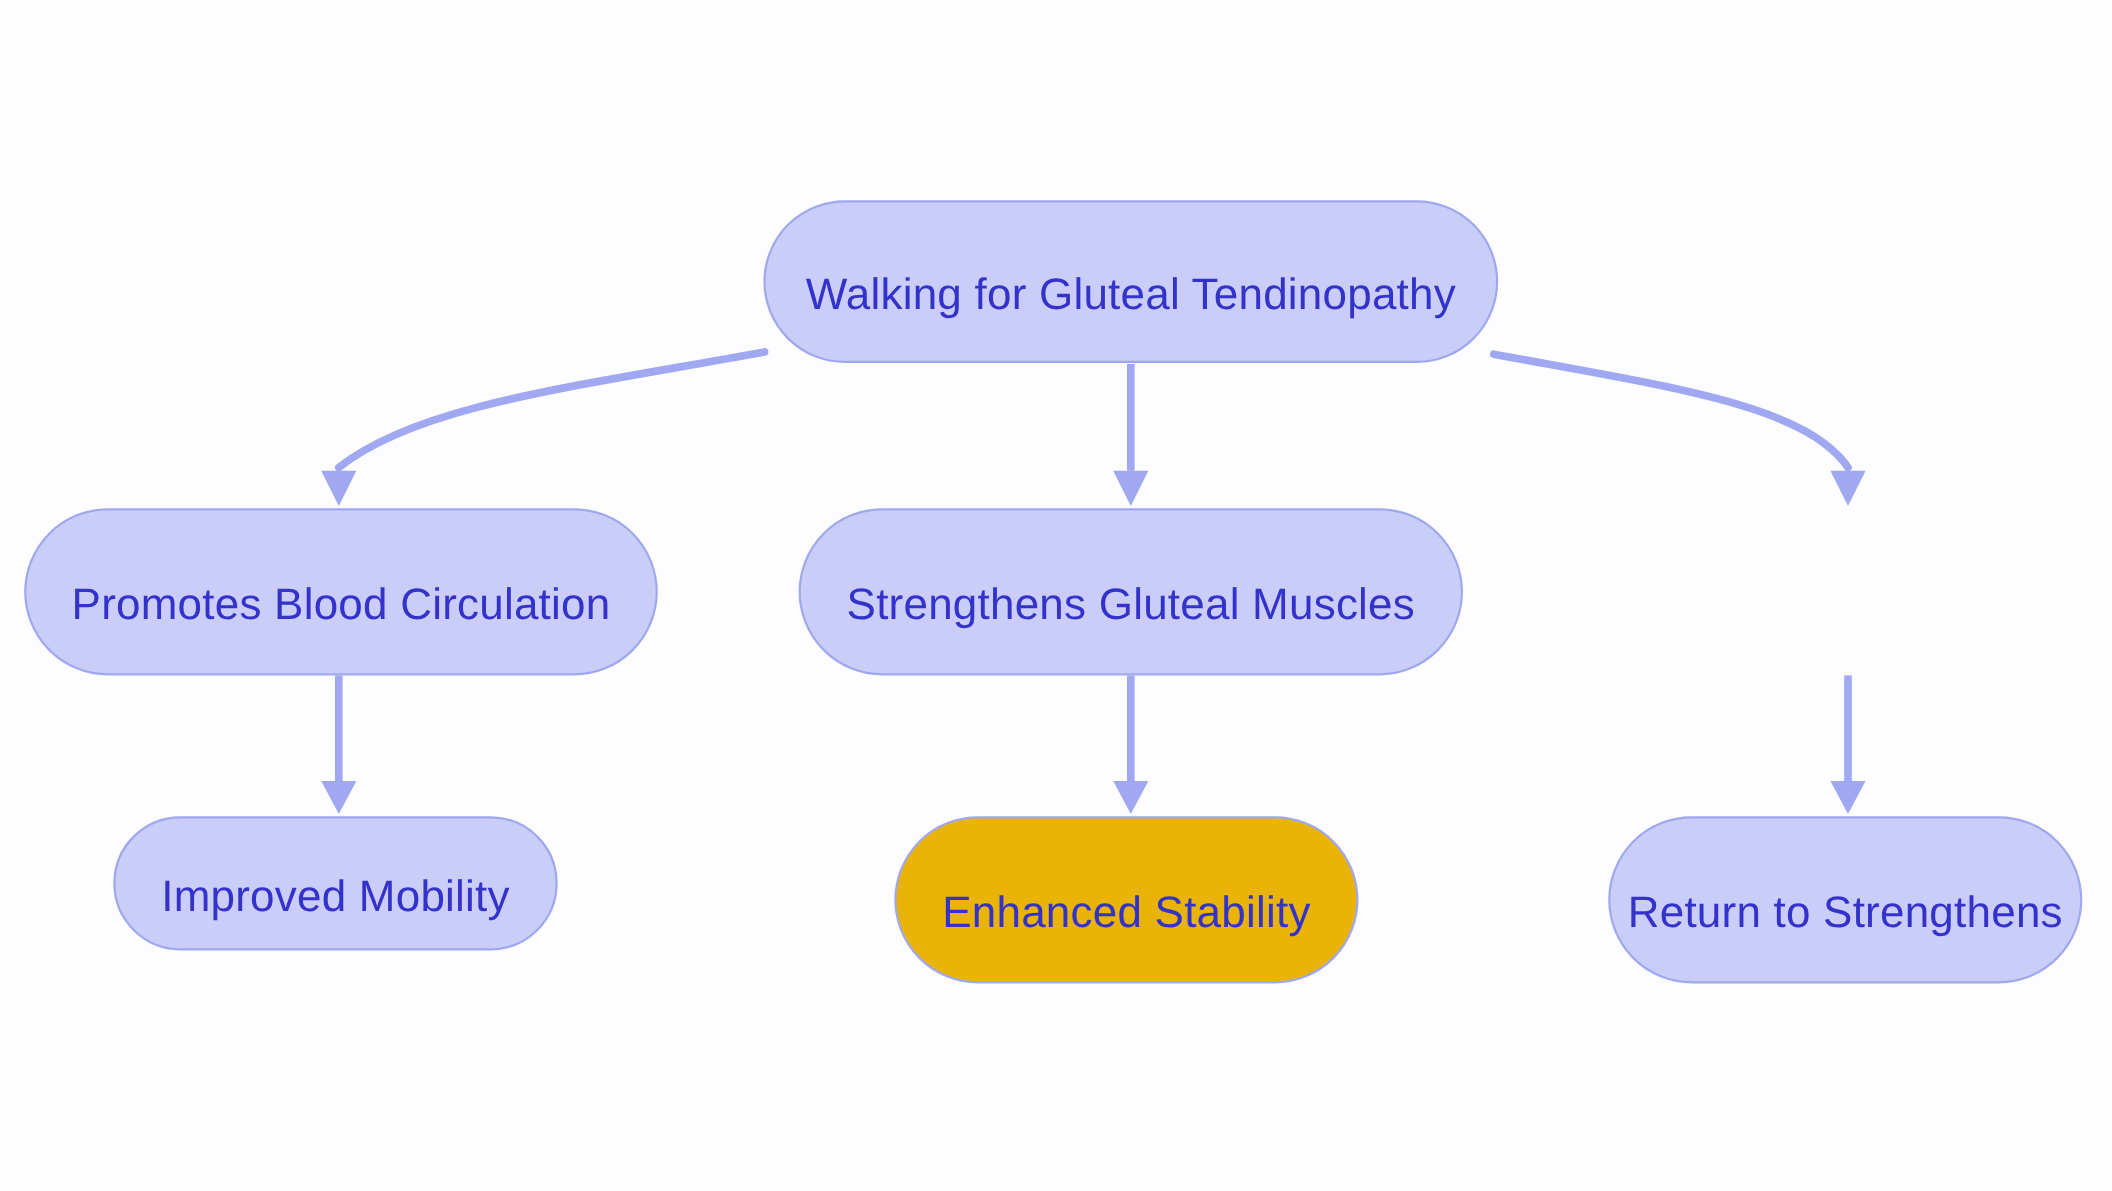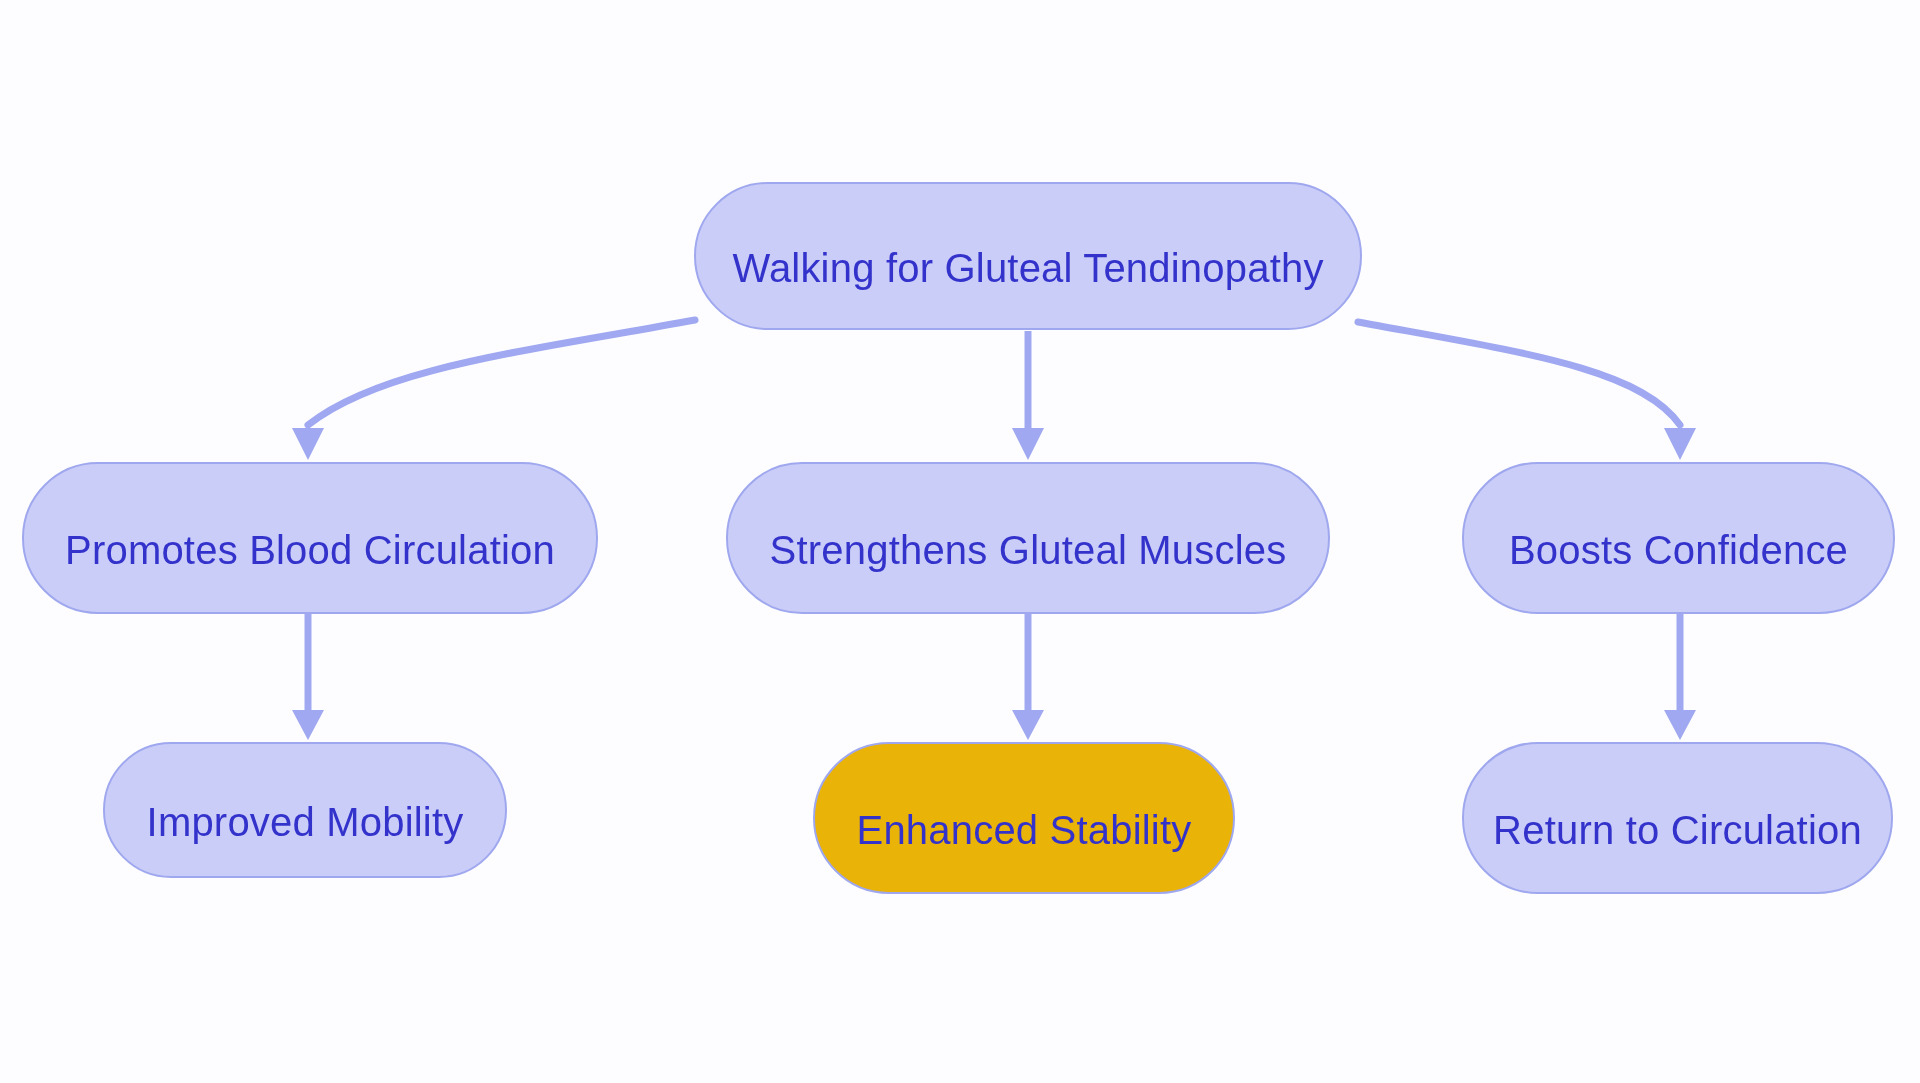--- a/index.html
+++ b/index.html
@@ -91,29 +91,26 @@
   </div>
 
   <div class="node" id="node-circulation" style="left: 22px; top: 462px; width: 576px; height: 152px; background: rgb(203, 205, 249); border-color: rgb(159, 168, 238); color: rgb(51, 51, 204); text-align: center;">
     <span class="node-label">Promotes Blood Circulation</span>
   </div>
 
   <div class="node" id="node-strength" style="left: 726px; top: 462px; width: 604px; height: 152px; background: rgb(203, 205, 249); border-color: rgb(159, 168, 238); color: rgb(51, 51, 204); align-items: center;">
     <span class="node-label">Strengthens Gluteal Muscles</span>
   </div>
 
-  <div class="node" id="node-confidence" style="left: 1462px; top: 462px; width: 433px; height: 152px; background: rgb(203, 205, 249); border-color: rgb(159, 168, 238); color: rgb(51, 51, 204);">
-    <span class="node-label">Boosts Confidence</span>
-  </div>
 
-  <div class="node" id="node-mobility" style="left: 103px; top: 742px; width: 404px; height: 136px; background: rgb(203, 205, 249); border-color: rgb(159, 168, 238); color: rgb(51, 51, 204); align-items: center;">
+  <div class="node" id="node-mobility" style="left: 103px; top: 742px; width: 404px; height: 122px; background: rgb(203, 205, 249); border-color: rgb(159, 168, 238); color: rgb(51, 51, 204); align-items: center;">
     <span class="node-label">Improved Mobility</span>
   </div>
 
   <div class="node" id="node-stability" style="left: 813px; top: 742px; width: 422px; height: 152px; background: #eab308; border-color: rgb(159, 168, 238); color: rgb(51, 51, 204);">
     <span class="node-label">Enhanced Stability</span>
   </div>
 
   <div class="node" id="node-activities" style="left: 1462px; top: 742px; width: 431px; height: 152px; background: rgb(203, 205, 249); border-color: rgb(159, 168, 238); color: rgb(51, 51, 204);">
-    <span class="node-label">Return to Circulation</span>
+    <span class="node-label">Return to Strengthens</span>
   </div>
 
 </div>
 
 </body></html>

